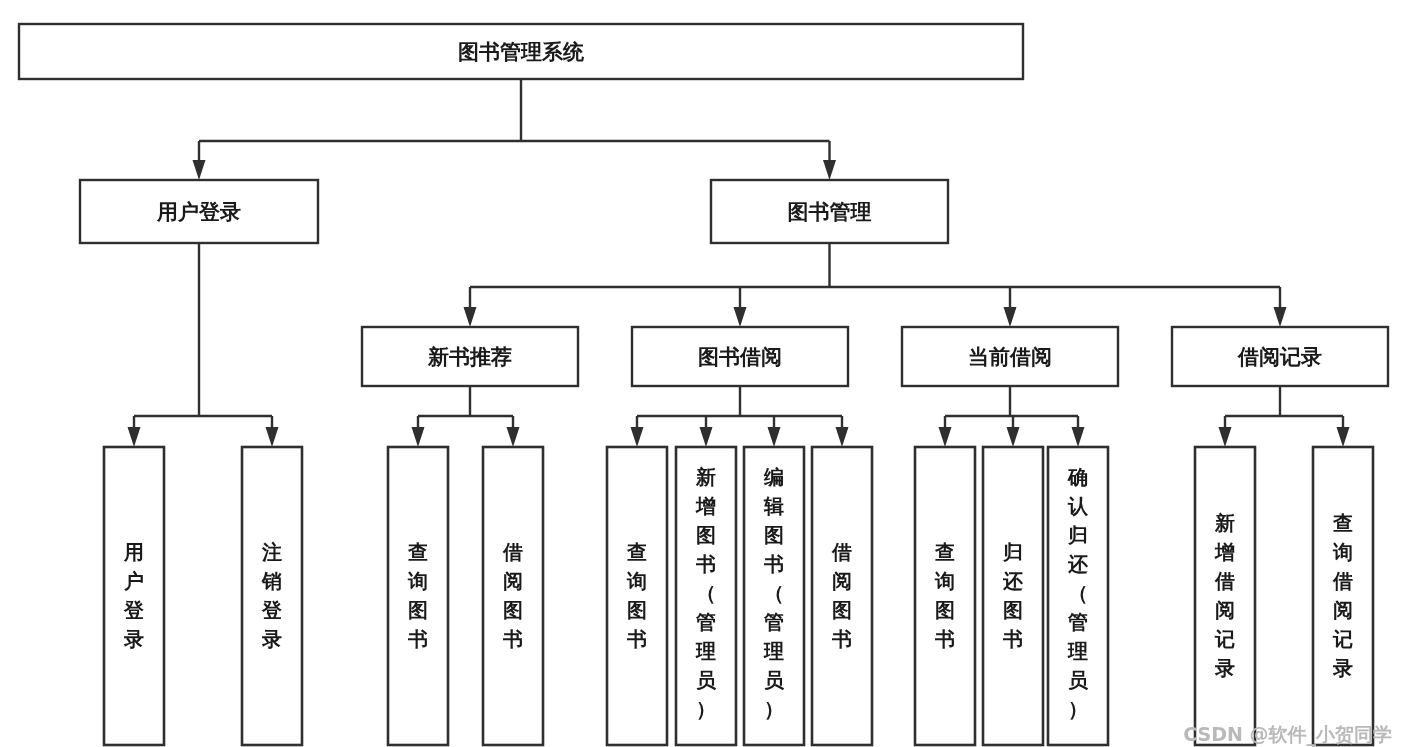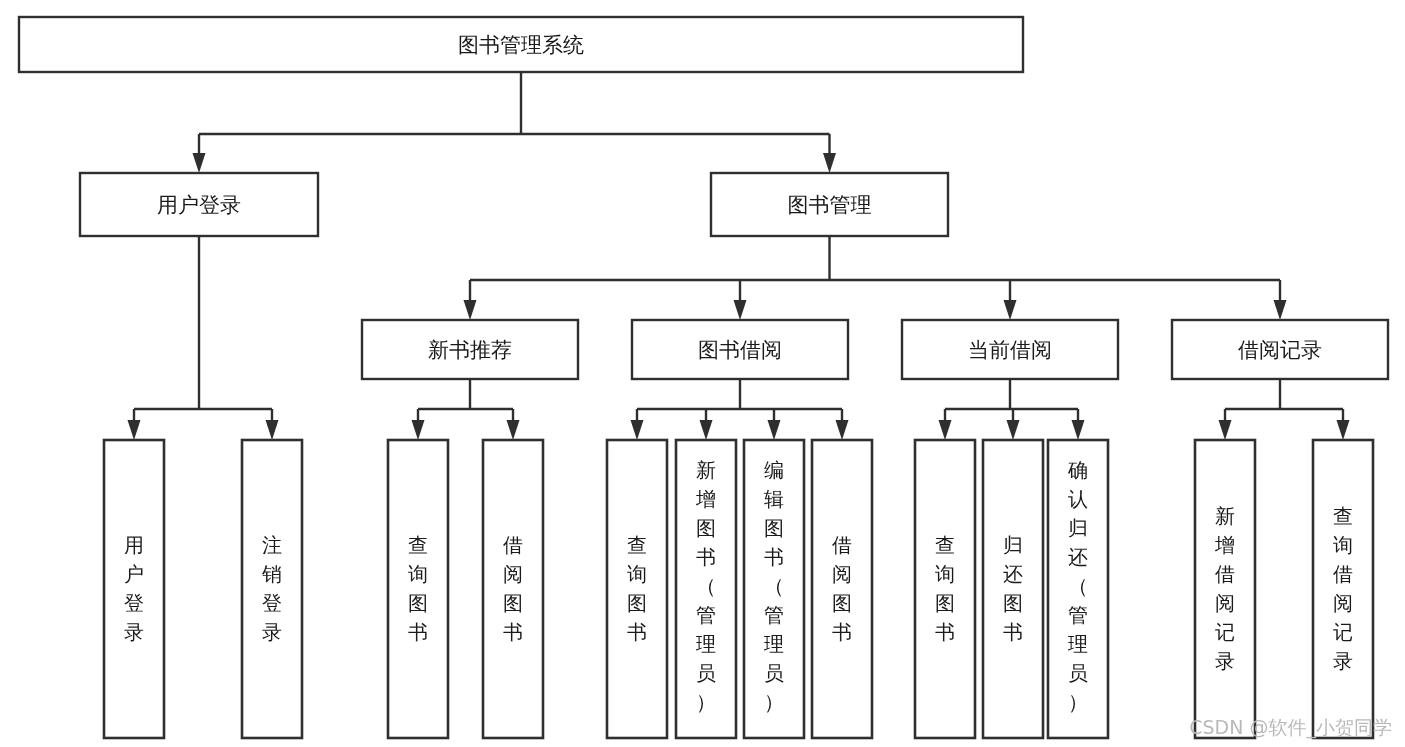--- a/index.html
+++ b/index.html
@@ -10,23 +10,24 @@
   body {
     width: 1405px;
     height: 747px;
     font-family: "DejaVu Sans", "Liberation Sans", sans-serif;
     overflow: hidden;
     position: relative;
   }
   #diagram-root {
     position: absolute;
     left: 0;
-    top: 4px;
+    top: 11px;
     width: 1405px;
     height: 614px;
+    font-weight: bold;
   }
   svg.flow {
     display: block;
     width: 1405px;
     height: 747px;
   }
   .node-box {
     fill: #ffffff;
     stroke: #2f2f2f;
     stroke-width: 2.4;

